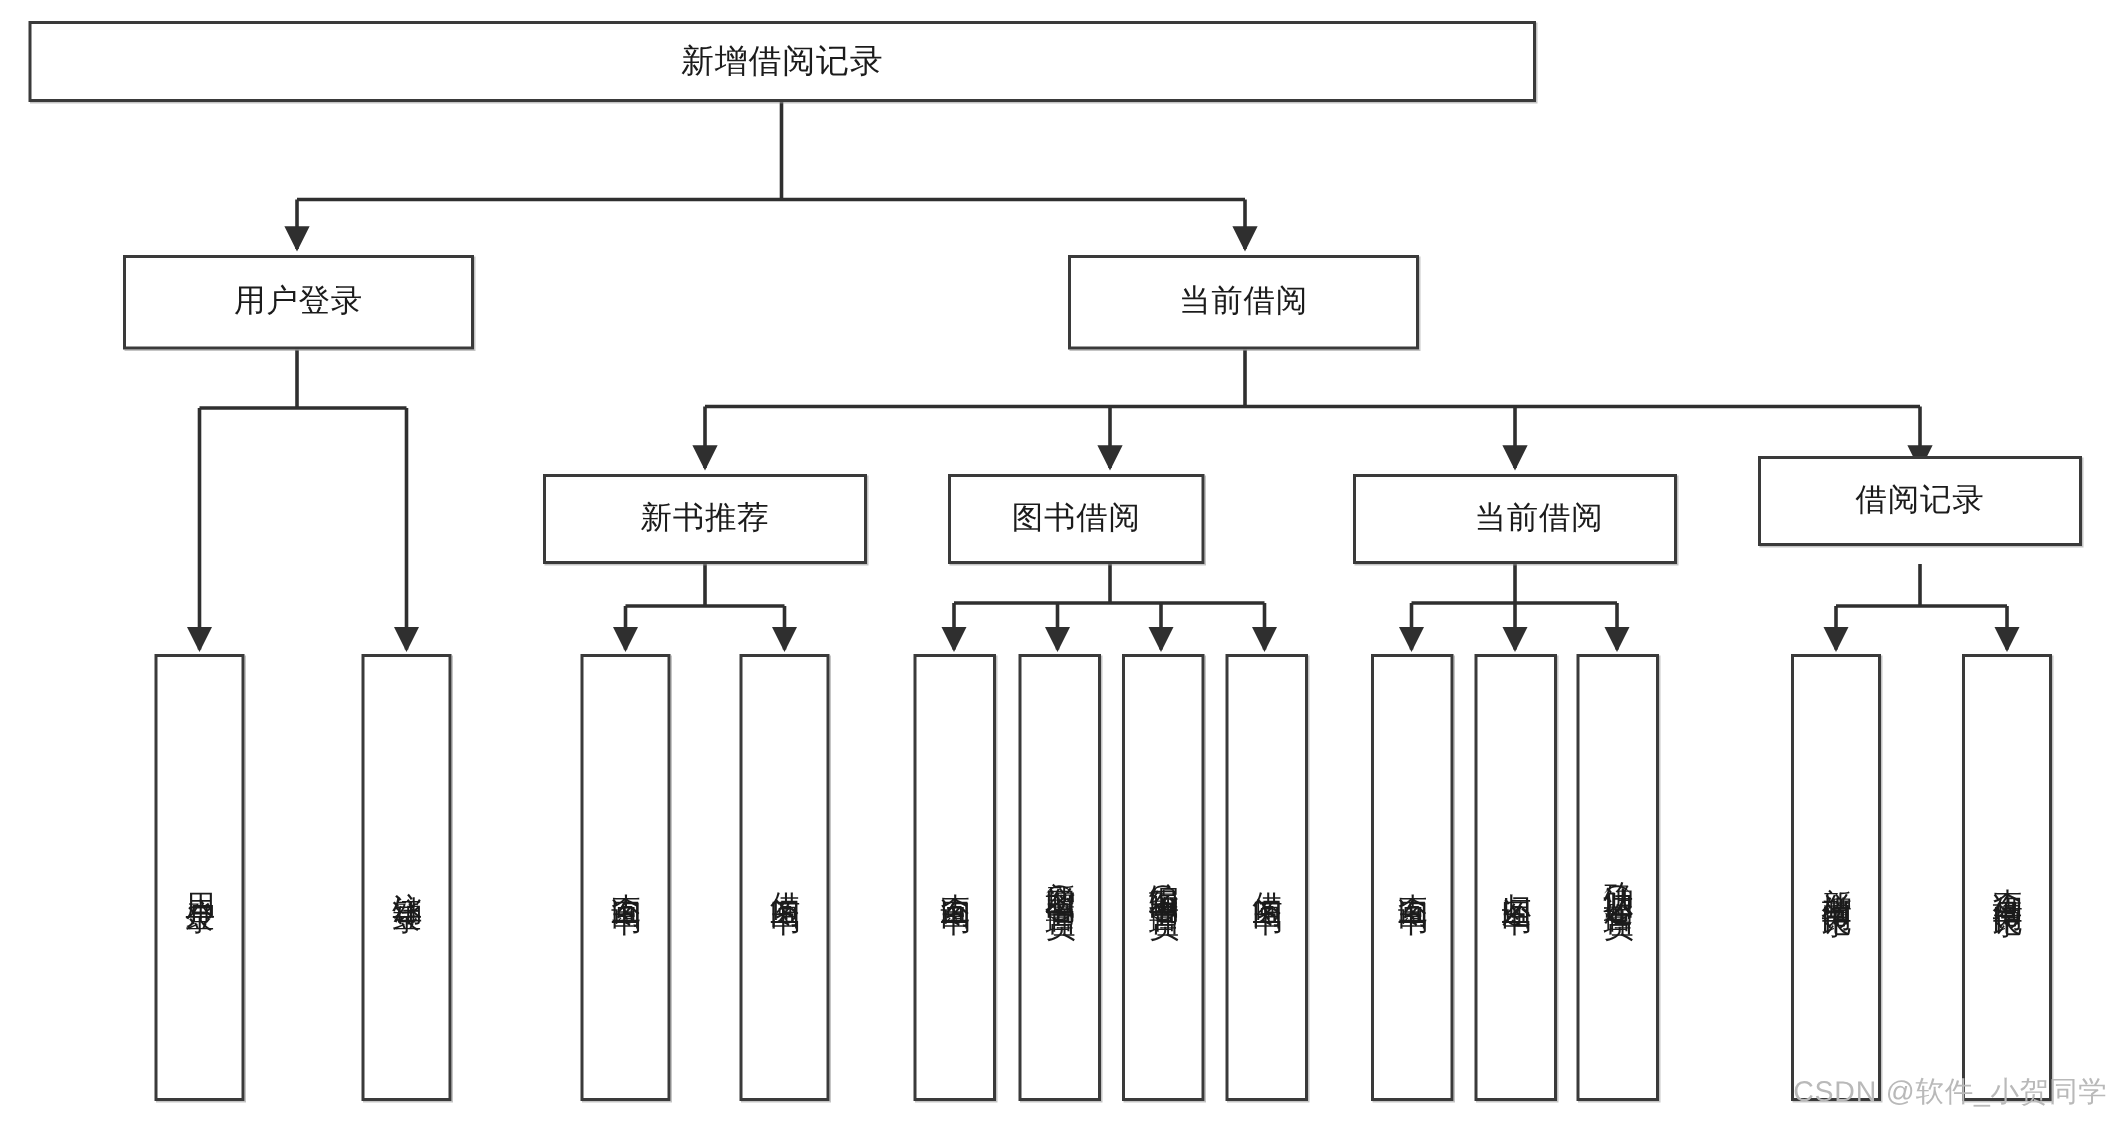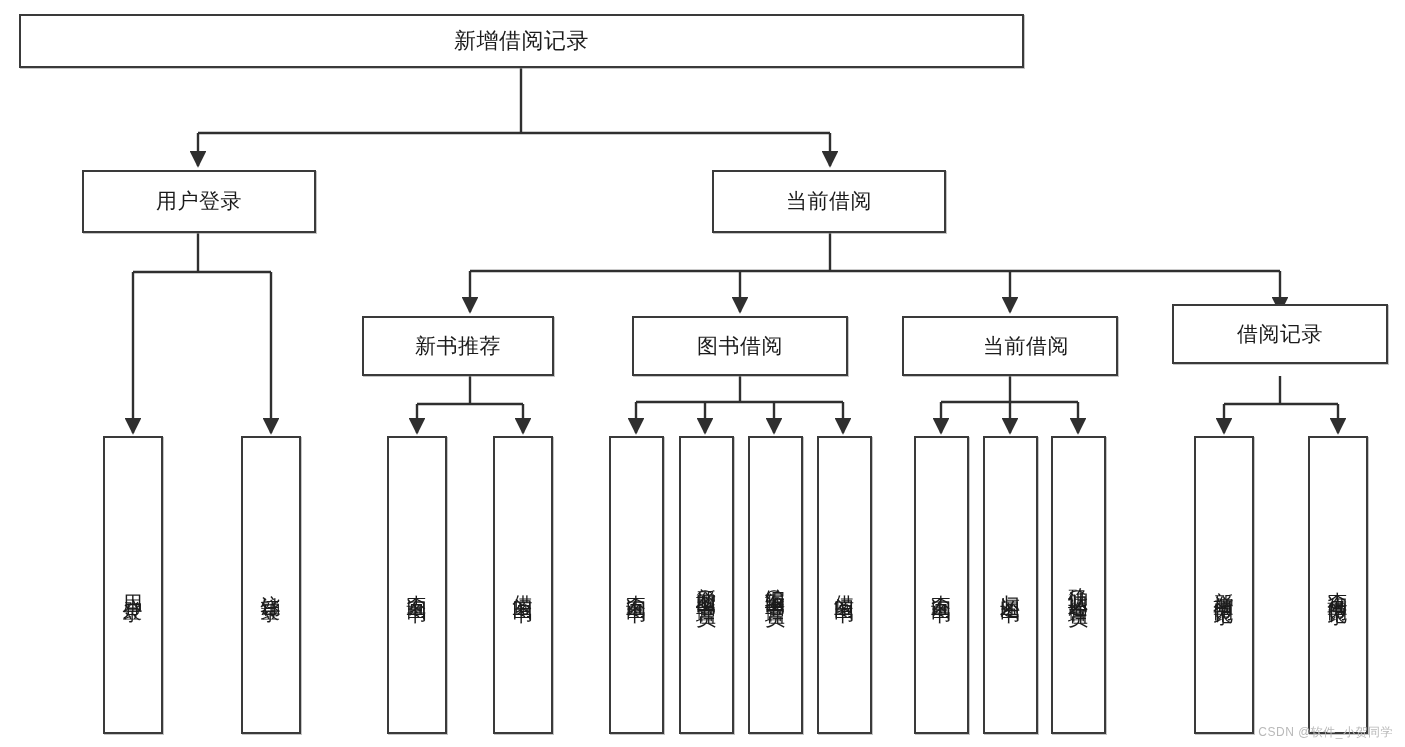--- a/index.html
+++ b/index.html
@@ -55,23 +55,23 @@
     writing-mode: vertical-rl;
     text-orientation: upright;
     font-size: 20px;
     letter-spacing: 3px;
     line-height: 1;
     white-space: nowrap;
   }
   .node.root .label { font-size: 22px; }
   #watermark {
     position: absolute;
-    right: 12px;
+    right: 0;
     bottom: 6px;
-    font-size: 12px;
+    font-size: 19px;
     color: #b9b9b9;
     letter-spacing: 0.5px;
     white-space: nowrap;
     user-select: none;
   }
 </style>
 </head>
 <body>
 
 <div id="canvas">
@@ -131,25 +131,25 @@
   </div>
 
   <div class="node horiz" style="left:82px; top:170px; width:234px; height:63px;">
     <span class="label">用户登录</span>
   </div>
 
   <div class="node horiz" style="left:712px; top:170px; width:234px; height:63px;">
     <span class="label">当前借阅</span>
   </div>
 
-  <div class="node horiz" style="left:362px; top:316px; width:192px; height:60px;">
+  <div class="node horiz" style="left:362px; top:316px; width:216px; height:60px;">
     <span class="label">新书推荐</span>
   </div>
 
-  <div class="node horiz" style="left:632px; top:316px; width:216px; height:60px;">
+  <div class="node horiz" style="left:632px; top:316px; width:171px; height:60px;">
     <span class="label">图书借阅</span>
   </div>
 
   <div class="node horiz" style="left:902px; top:316px; width:216px; height:60px;padding-left:32px;">
     <span class="label">当前借阅</span>
   </div>
 
   <div class="node horiz" style="left:1172px; top:304px; width:216px; height:60px;">
     <span class="label">借阅记录</span>
   </div>

